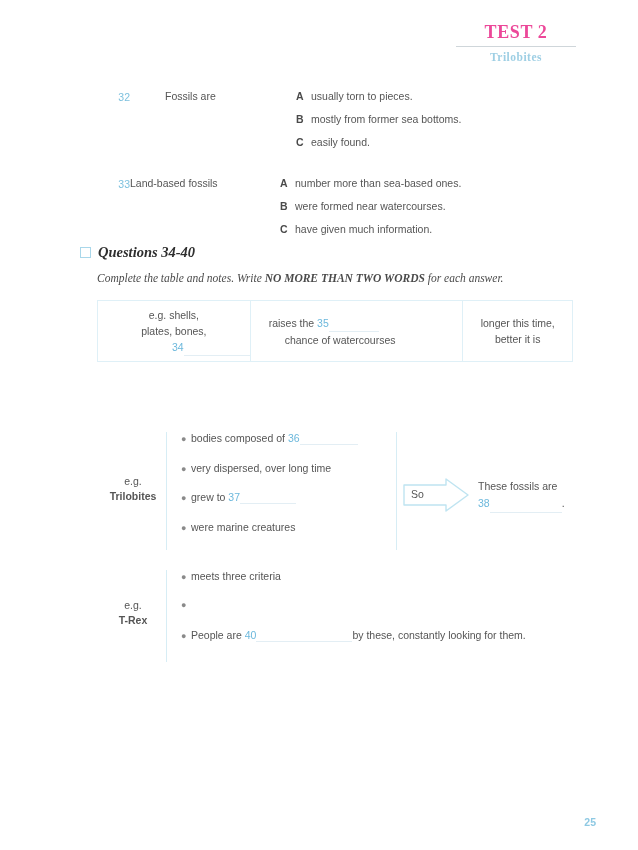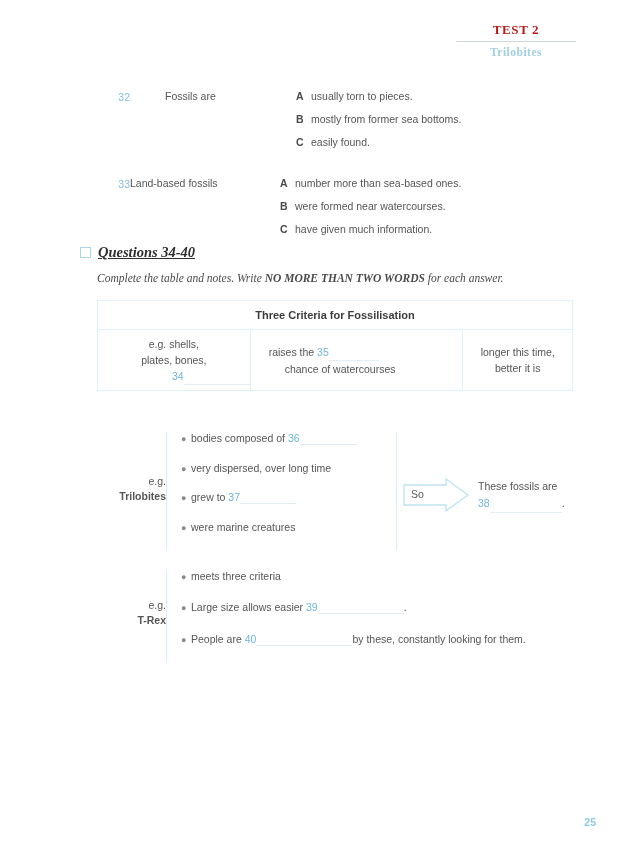--- a/index.html
+++ b/index.html
@@ -20,23 +20,23 @@
   .page-header {
     position: absolute;
     top: 22px;
     right: 62px;
     width: 120px;
     text-align: center;
   }
   .test-label {
     font-family: "Liberation Serif", serif;
     font-weight: bold;
-    font-size: 13px;
+    font-size: 18px;
     letter-spacing: 0.6px;
-    color: #b91c1c;
+    color: #ec4899;
     padding-bottom: 3px;
   }
   .header-rule {
     height: 1px;
     background: #cfd6da;
     width: 100%;
   }
   .section-label {
     font-family: "Liberation Serif", serif;
     font-weight: bold;
@@ -109,21 +109,20 @@
     background: #ffffff;
     margin-right: 7px;
     flex: 0 0 auto;
   }
   .q-heading {
     font-family: "Liberation Serif", serif;
     font-style: italic;
     font-weight: bold;
     font-size: 14.5px;
     color: #2f2f2f;
-    text-decoration: underline;
   }
   .q-instruction {
     position: absolute;
     left: 97px;
     top: 272px;
     font-family: "Liberation Serif", serif;
     font-style: italic;
     font-size: 11.5px;
     color: #4a4a4a;
     white-space: nowrap;
@@ -186,21 +185,21 @@
     left: 0;
     top: 432px;
     width: 638px;
   }
   .note-block {
     position: absolute;
     display: flex;
   }
   .eg-label {
     width: 66px;
-    text-align: right;
+    text-align: center;
     font-size: 10.5px;
     color: #555555;
     line-height: 15px;
     flex: 0 0 auto;
   }
   .eg-label .strong { font-weight: bold; }
   .vline {
     width: 1px;
     background: #d7edf5;
     flex: 0 0 auto;
@@ -316,23 +315,20 @@
   <span class="sq-marker"></span>
   <span class="q-heading">Questions 34-40</span>
 </div>
 
 <div class="q-instruction">
   <span>Complete the table and notes. Write </span><b>NO MORE THAN TWO WORDS</b><span> for each answer.</span>
 </div>
 
 <table class="criteria-table">
   <tbody>
-      <tr>
-    <td class="tbl-title" colspan="3">Three Criteria for Fossilisation</td>
-  </tr>
   <tr>
     <td class="tbl-body-cell cell-center">
       <div>e.g. shells,</div>
       <div>plates, bones,</div>
       <div style="text-align:right; padding-left:26px;">
         <span class="num">34</span><span class="blank" style="width:66px;">&nbsp;</span>
       </div>
     </td>
     <td class="tbl-body-cell cell-pad-l">
       <div>
@@ -403,23 +399,20 @@
       <div class="strong">T-Rex</div>
     </div>
     <div class="vline"></div>
     <div class="bullets">
       <div class="bullet-row" style="margin-bottom:19px;">
         <span class="bullet-dot">●</span>
         <span>meets three criteria</span>
       </div>
       <div class="bullet-row" style="margin-bottom:19px;">
         <span class="bullet-dot">●</span>
-        <span>
-          <span>Large size allows easier </span><span class="num">39</span><span class="blank" style="width:86px;">&nbsp;</span><span>.</span>
-        </span>
       </div>
       <div class="bullet-row">
         <span class="bullet-dot">●</span>
         <span>
           <span>People are </span><span class="num">40</span><span class="blank" style="width:96px;">&nbsp;</span><span>by these, constantly looking for them.</span>
         </span>
       </div>
     </div>
   </div>
 

